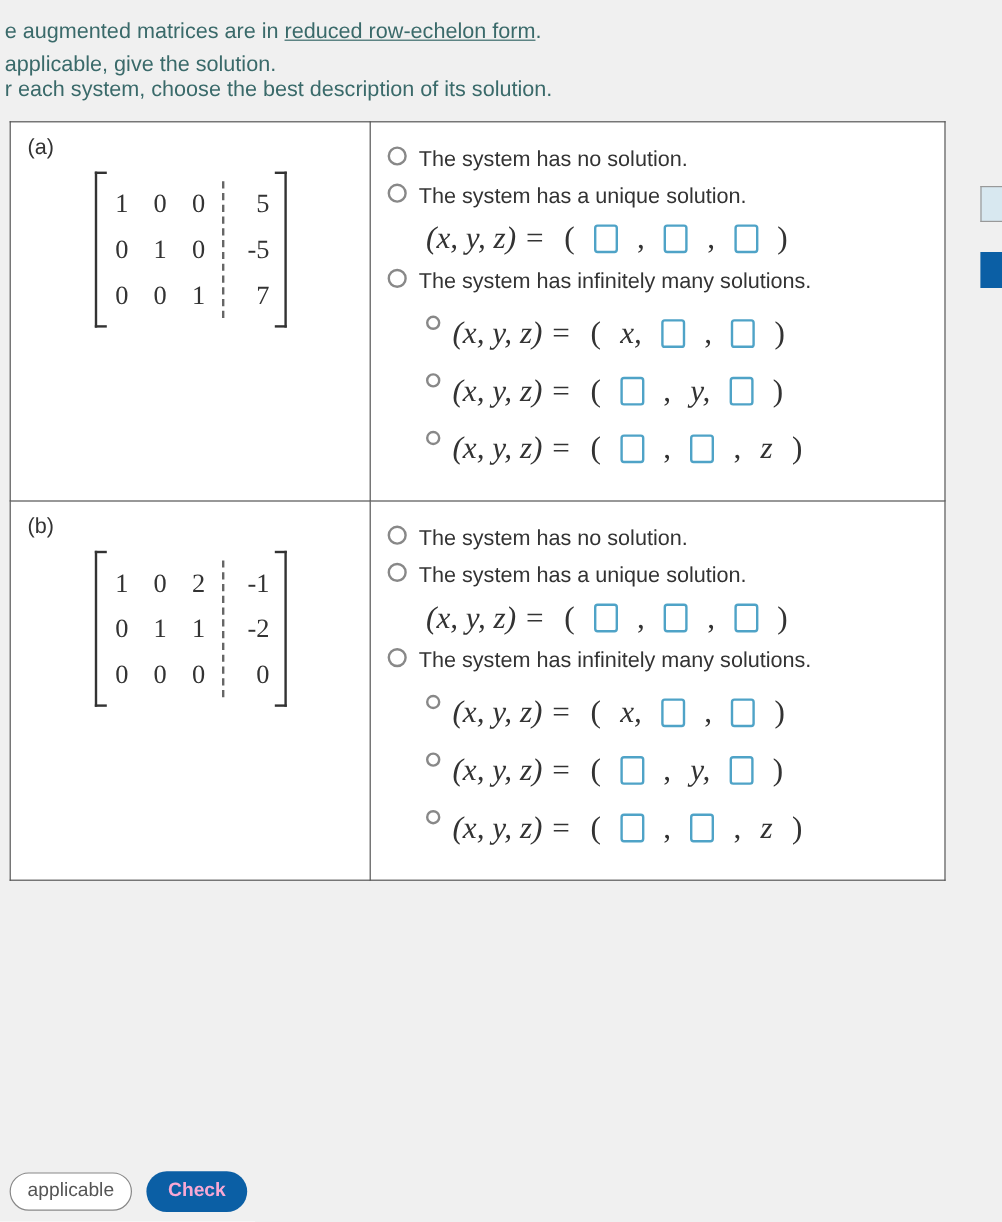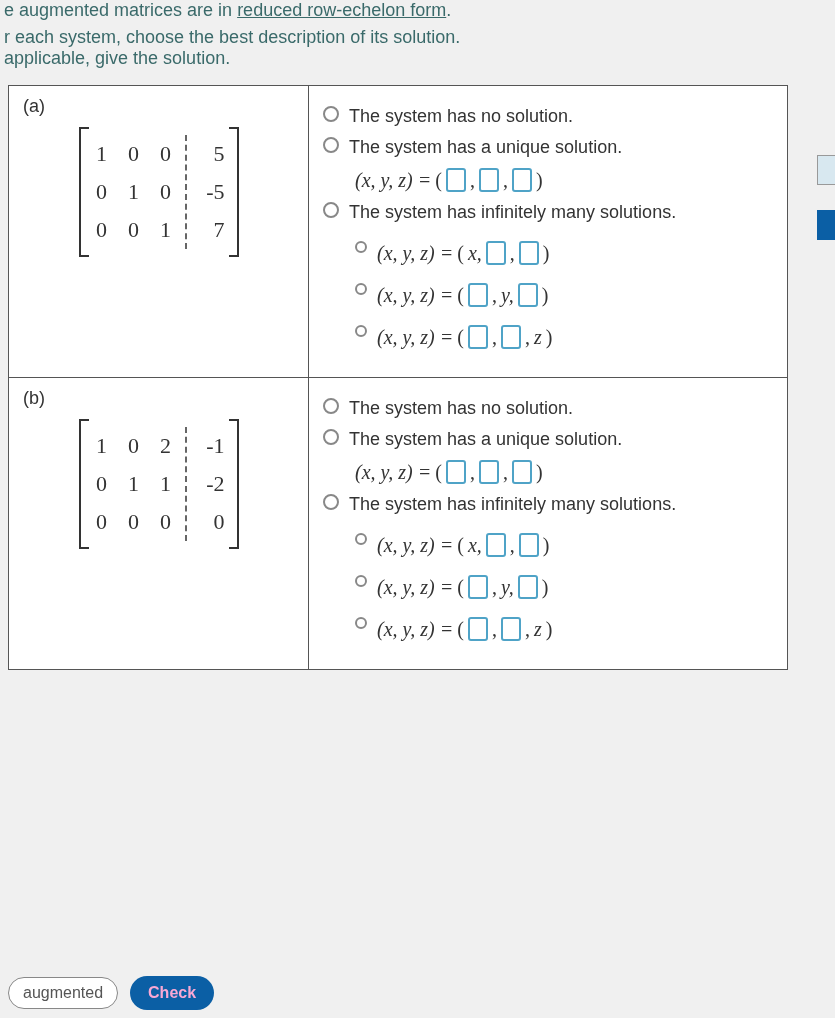--- a/index.html
+++ b/index.html
@@ -7,21 +7,21 @@
     margin: 0;
     padding: 0;
     font-family: Arial, sans-serif;
     background: #f0f0f0;
     width: 835px;
     height: 1018px;
     overflow: hidden;
     position: relative;
   }
   .header {
-    padding: 0 0 8px 4px;
+    padding: 16px 0 8px 4px;
     color: #3a6a6a;
     font-size: 18px;
   }
   .header .line1 { margin-bottom: 6px; }
   .header .under { text-decoration: underline; }
   .main-table {
     margin: 8px 0 0 8px;
     border-collapse: collapse;
     background: #fff;
     width: 780px;
@@ -96,25 +96,25 @@
     border-radius: 50%;
     flex: 0 0 auto;
   }
   .radio.small {
     width: 12px;
     height: 12px;
   }
   .eq {
     font-family: 'Times New Roman', serif;
     font-style: italic;
-    font-size: 20px;
+    font-size: 26px;
     margin-left: 32px;
     display: flex;
     align-items: center;
-    gap: 4px;
+    gap: 16px;
   }
   .eq .upright { font-style: normal; }
   .sub-opts {
     margin-left: 32px;
   }
   .sub-opts .opt-row {
     margin: 18px 0;
   }
   .slot {
     display: inline-flex;
@@ -170,22 +170,22 @@
     background: #0b5fa5;
   }
 </style>
 </head>
 <body>
 
 <div class="header">
   <div class="line1">
     <span>e augmented matrices are in </span><span class="under">reduced row-echelon form</span><span>.</span>
   </div>
+  <div>applicable, give the solution.</div>
   <div>r each system, choose the best description of its solution.</div>
-  <div>applicable, give the solution.</div>
 </div>
 
 <div class="side-stub"></div>
 <div class="side-stub2"></div>
 
 <table class="main-table">
 
   <tbody>
       <tr>
     <td class="label-cell">
@@ -395,15 +395,15 @@
                 <span class="upright">)</span>
           </span>
         </div>
       </div>
     </td>
   </tr>
 </tbody>
   </table>
 
 <div class="footer">
-  <div class="btn-explain">augmented</div>
+  <div class="btn-explain">applicable</div>
   <div class="btn-check">Check</div>
 </div>
 
 </body></html>

